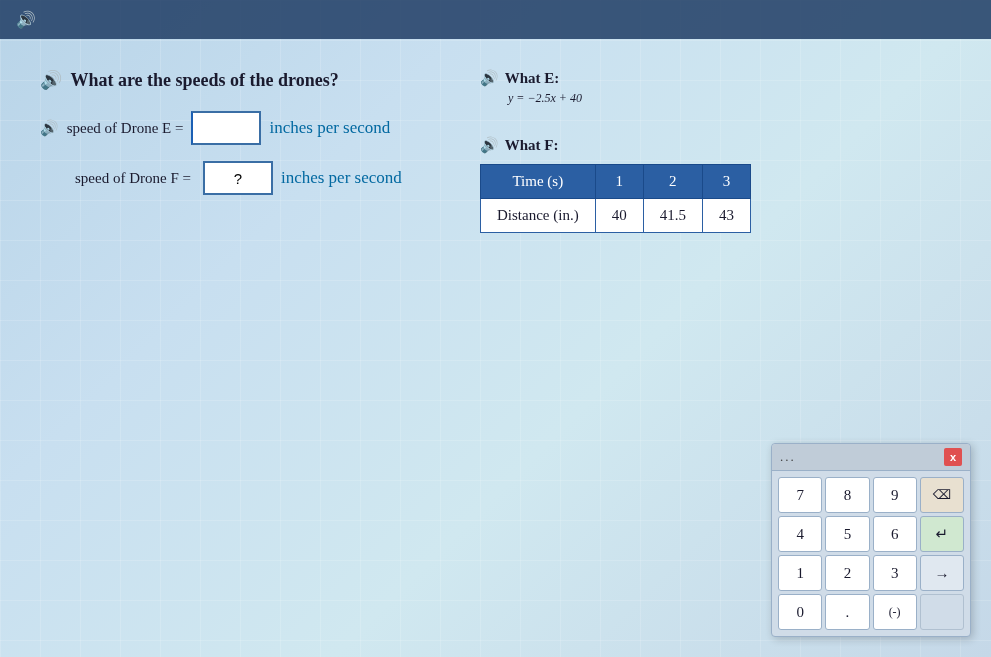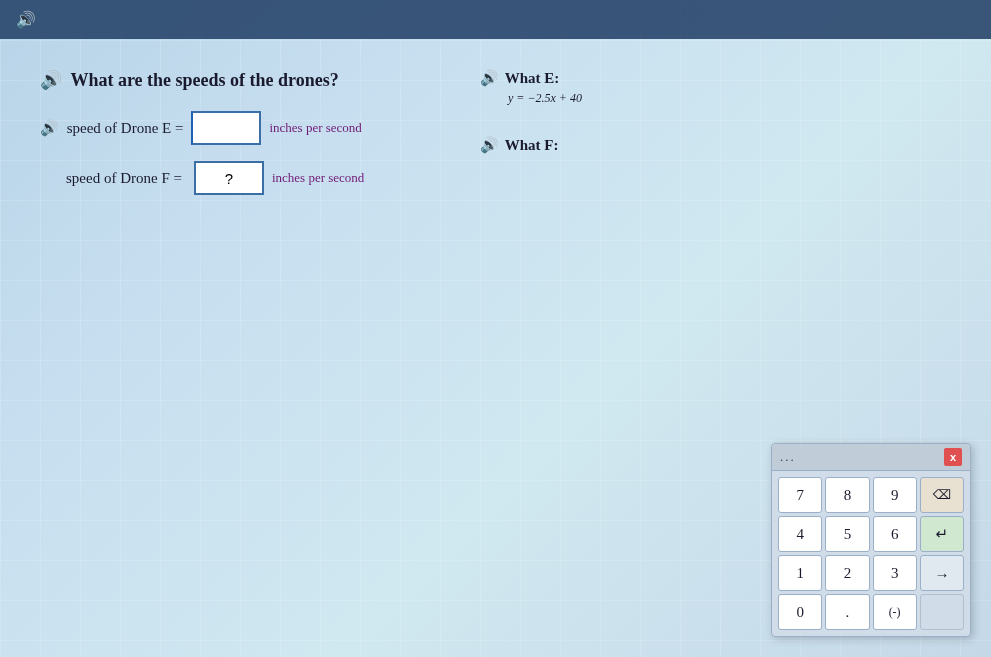--- a/index.html
+++ b/index.html
@@ -83,22 +83,22 @@
       text-align: center;
       outline: none;
       padding: 2px 4px;
     }
 
     .answer-input.cursor-visible {
       border-left: 2px solid #1a5fb4;
     }
 
     .units-text {
-      font-size: 13px;
-      color: #701a75;
+      font-size: 17px;
+      color: #0369a1;
     }
 
     
     .two-col {
       display: flex;
       gap: 60px;
     }
 
     .left-col {
       flex: 0 0 380px;
@@ -262,21 +262,21 @@
         </div>
 
         <div class="input-row">
           <span>🔊</span>
           <span style="">speed of Drone E =</span>
           <input type="text" class="answer-input cursor-visible" value="" placeholder="" style="">
           <span class="units-text">inches per second</span>
         </div>
 
         <div class="input-row">
-          <span style="margin-left:26px; margin-right:4px;">speed of Drone F =</span>
+          <span style="margin-left:35px; margin-right:4px;">speed of Drone F =</span>
           <input type="text" class="answer-input" value="?" placeholder="" style="">
           <span class="units-text">inches per second</span>
         </div>
       </div>
     </div>
 
     <div class="right-col">
 
       <div class="drone-label">
         <span>🔊</span>
@@ -284,20 +284,38 @@
       </div>
       <div class="equation">
         <span>y = −2.5x + 40</span>
       </div>
 
       <div class="drone-f-label">
         <span>🔊</span>
         <span>What F:</span>
       </div>
 
+      <table class="data-table">
+        <thead>
+          <tr>
+            <th>Time (s)</th>
+            <th>1</th>
+            <th>2</th>
+            <th>3</th>
+          </tr>
+        </thead>
+        <tbody>
+          <tr>
+            <td>Distance (in.)</td>
+            <td>40</td>
+            <td>41.5</td>
+            <td>43</td>
+          </tr>
+        </tbody>
+      </table>
     </div>
   </div>
 </div>
 
 <div class="calculator">
   <div class="calc-header">
     <span class="calc-dots">...</span>
     <button class="calc-close">x</button>
   </div>
   <div class="calc-buttons">

